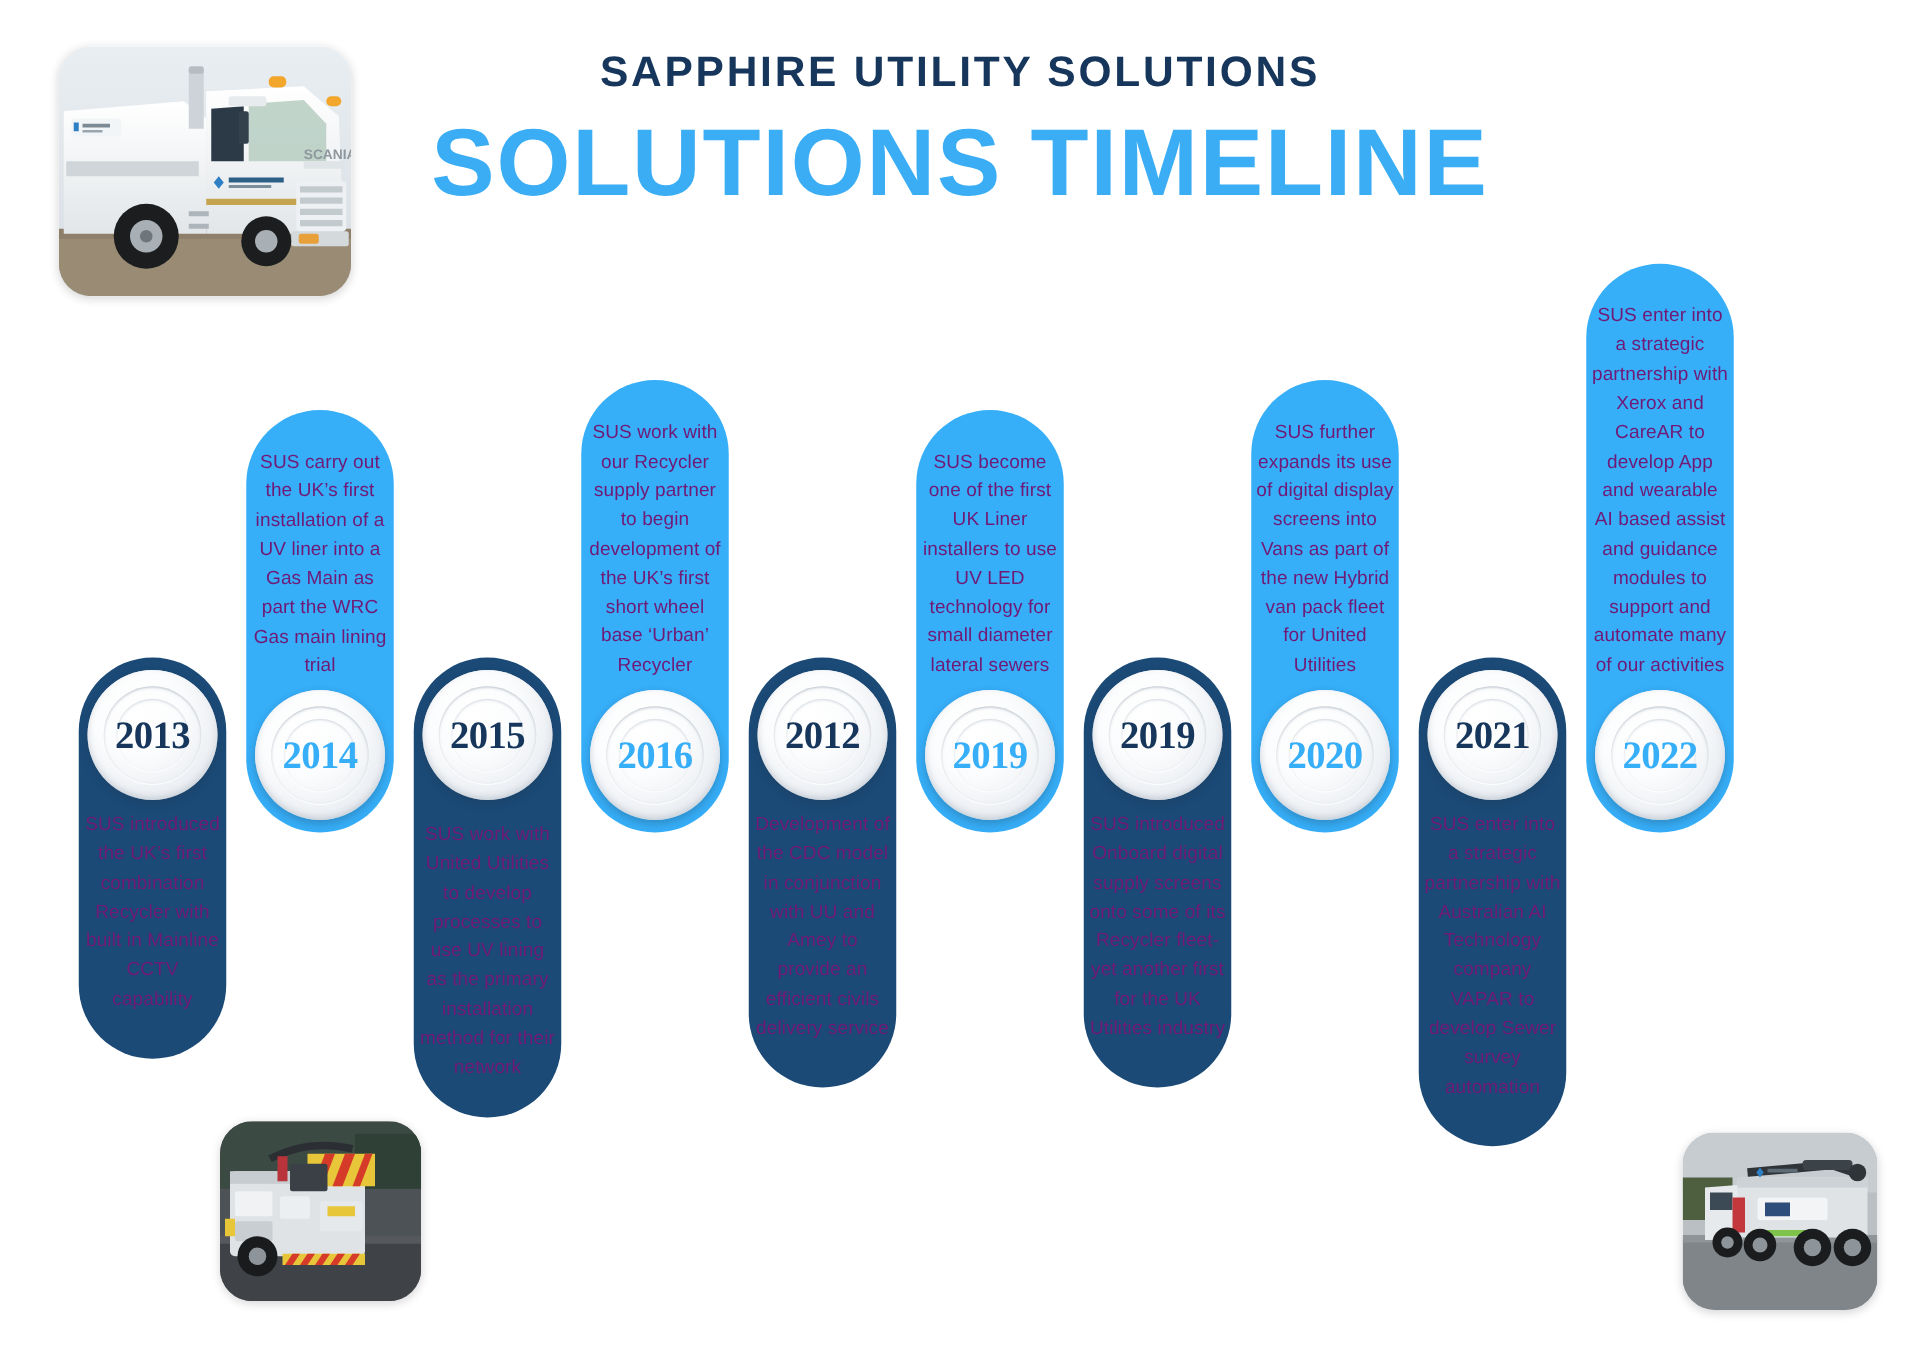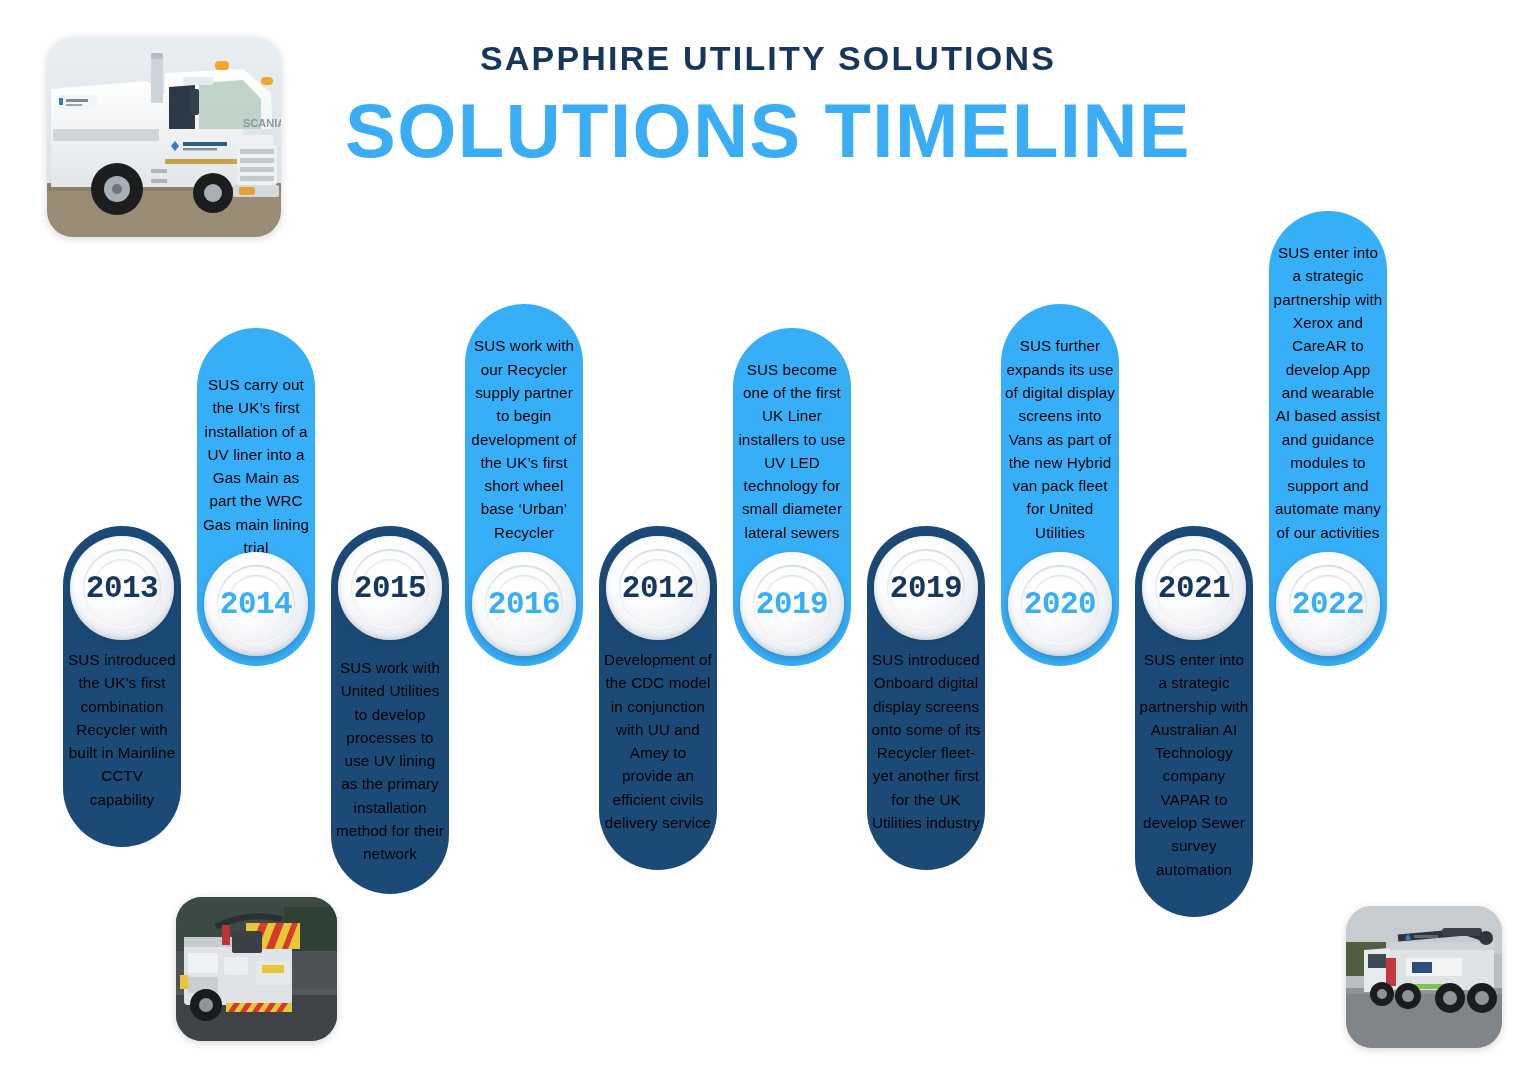--- a/index.html
+++ b/index.html
@@ -36,21 +36,21 @@
     box-sizing:border-box;
     padding:0 6px;
   }
   .pill.navy{background:#1b4a77;}
   .pill.blue{background:#36AEF8;}
 
   .txt{
     position:absolute;left:0;width:118px;
     text-align:center;
     font-size:15.2px;line-height:23.3px;
-    color:#000000;
+    color:#701a75;
     font-family:"Liberation Sans", sans-serif;
     letter-spacing:0.1px;
     box-sizing:border-box;padding:0 4px;
   }
 
   
   .badge{
     position:absolute;width:104px;height:104px;border-radius:50%;
     background:radial-gradient(circle at 38% 32%, #ffffff 0%, #fbfcfd 38%, #eceff3 70%, #dfe4ea 100%);
     box-shadow:0 3px 7px rgba(30,50,70,.28), inset 0 -2px 5px rgba(150,165,180,.45), inset 0 2px 4px rgba(255,255,255,.9);
@@ -60,21 +60,21 @@
     content:"";position:absolute;width:78px;height:78px;border-radius:50%;
     box-shadow:inset 0 1px 2px rgba(140,155,170,.55), 0 1px 1px rgba(255,255,255,.9);
   }
   .badge::after{
     content:"";position:absolute;width:58px;height:58px;border-radius:50%;
     box-shadow:inset 0 1px 2px rgba(150,165,180,.40), 0 1px 1px rgba(255,255,255,.85);
   }
   .badge span{
     position:relative;z-index:3;
     font-size:31px;font-weight:700;letter-spacing:-0.5px;
-    font-family:Liberation Mono, monospace;
+    font-family:Liberation Serif, serif;
   }
   .badge.navy span{color:#16365c;}
   .badge.blue span{color:#36AEF8;}
 
   
   .photo{position:absolute;border-radius:26px;overflow:hidden;
          box-shadow:0 2px 8px rgba(0,0,0,.16);}
   .photo svg{display:block;}
 </style>
 </head>
@@ -117,21 +117,21 @@
   <div id="columns">
       <div class="col" style="left: 63px; top: 0px;">
         <div class="pill navy" style="top: 526px; height: 321.078px;"></div>
         <div class="txt" style="top: 648px;">SUS introduced the UK’s first combination Recycler with built in Mainline CCTV capability</div>
         <div class="badge navy" style="left: 7px; top: 536px;">
           <span>2013</span>
         </div>
       </div>
       <div class="col" style="left: 197px; top: 0px;">
         <div class="pill blue" style="top: 327.625px; height: 338.375px;"></div>
-        <div class="txt" style="top: 373px;">SUS carry out the UK’s first installation of a UV liner into a Gas Main as part the WRC Gas main lining trial</div>
+        <div class="txt" style="top: 358px;">SUS carry out the UK’s first installation of a UV liner into a Gas Main as part the WRC Gas main lining trial</div>
         <div class="badge blue" style="left: 7px; top: 552px;">
           <span>2014</span>
         </div>
       </div>
       <div class="col" style="left: 331px; top: 0px;">
         <div class="pill navy" style="top: 526px; height: 367.672px;"></div>
         <div class="txt" style="top: 632px; margin-top: 24px;">SUS work with United Utilities to develop processes to use UV lining as the primary installation method for their network</div>
         <div class="badge navy" style="left: 7px; top: 536px;">
           <span>2015</span>
         </div>
@@ -152,21 +152,21 @@
       </div>
       <div class="col" style="left: 733px; top: 0px;">
         <div class="pill blue" style="top: 327.625px; height: 338.375px;"></div>
         <div class="txt" style="top: 357.625px;">SUS become one of the first UK Liner installers to use UV LED technology for small diameter lateral sewers</div>
         <div class="badge blue" style="left: 7px; top: 552px;">
           <span>2019</span>
         </div>
       </div>
       <div class="col" style="left: 867px; top: 0px;">
         <div class="pill navy" style="top: 526px; height: 344.375px;"></div>
-        <div class="txt" style="top: 648px;">SUS introduced Onboard digital display screens onto some of its Recycler fleet- yet another first for the UK Utilities industry</div>
+        <div class="txt" style="top: 648px;">SUS introduced Onboard digital supply screens onto some of its Recycler fleet- yet another first for the UK Utilities industry</div>
         <div class="badge navy" style="left: 7px; top: 536px;">
           <span>2019</span>
         </div>
       </div>
       <div class="col" style="left: 1001px; top: 0px;">
         <div class="pill blue" style="top: 304.328px; height: 361.672px;"></div>
         <div class="txt" style="top: 334.328px;">SUS further expands its use of digital display screens into Vans as part of the new Hybrid van pack fleet for United Utilities</div>
         <div class="badge blue" style="left: 7px; top: 552px;">
           <span>2020</span>
         </div>

